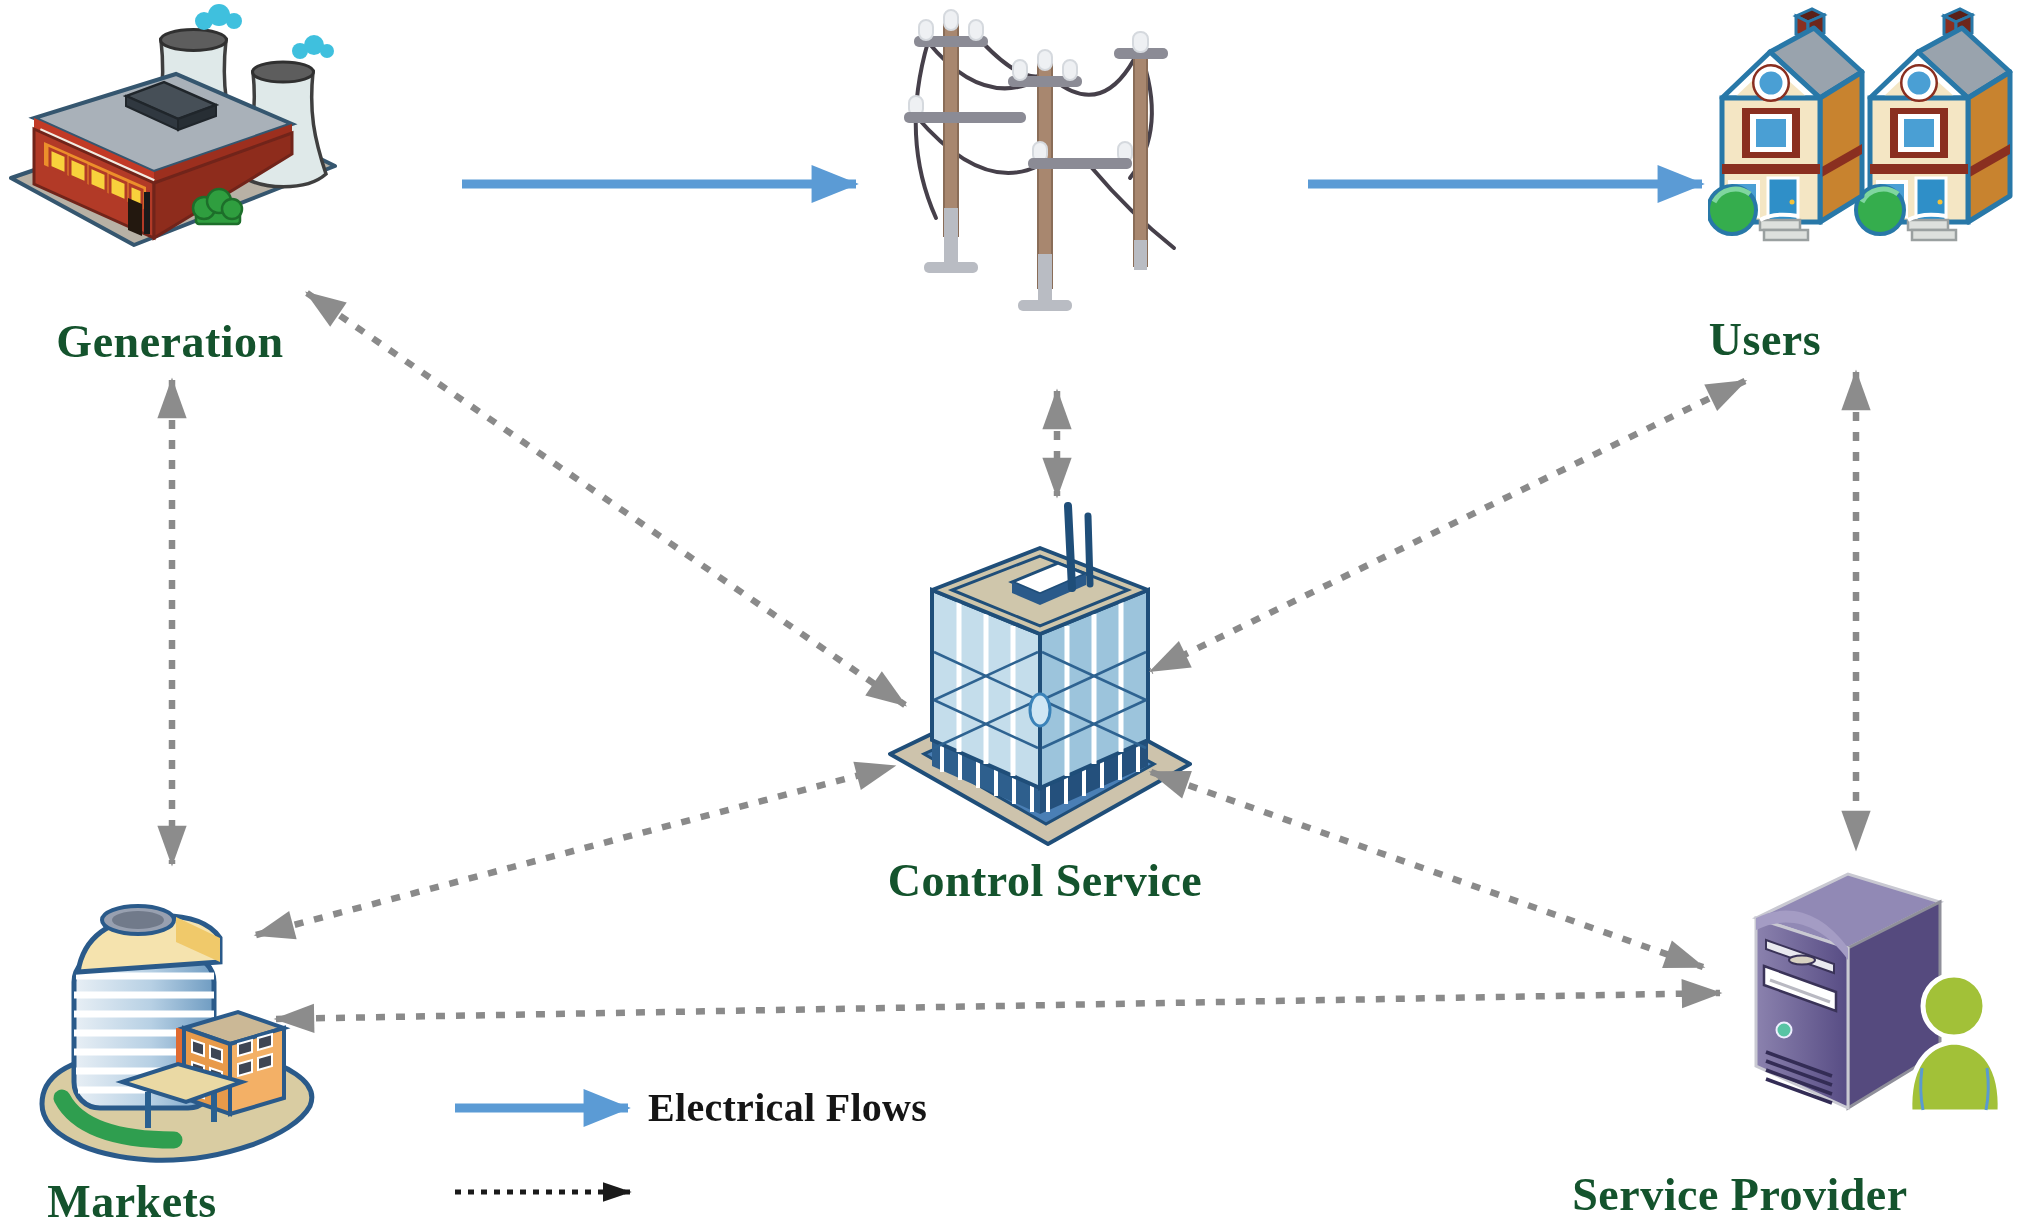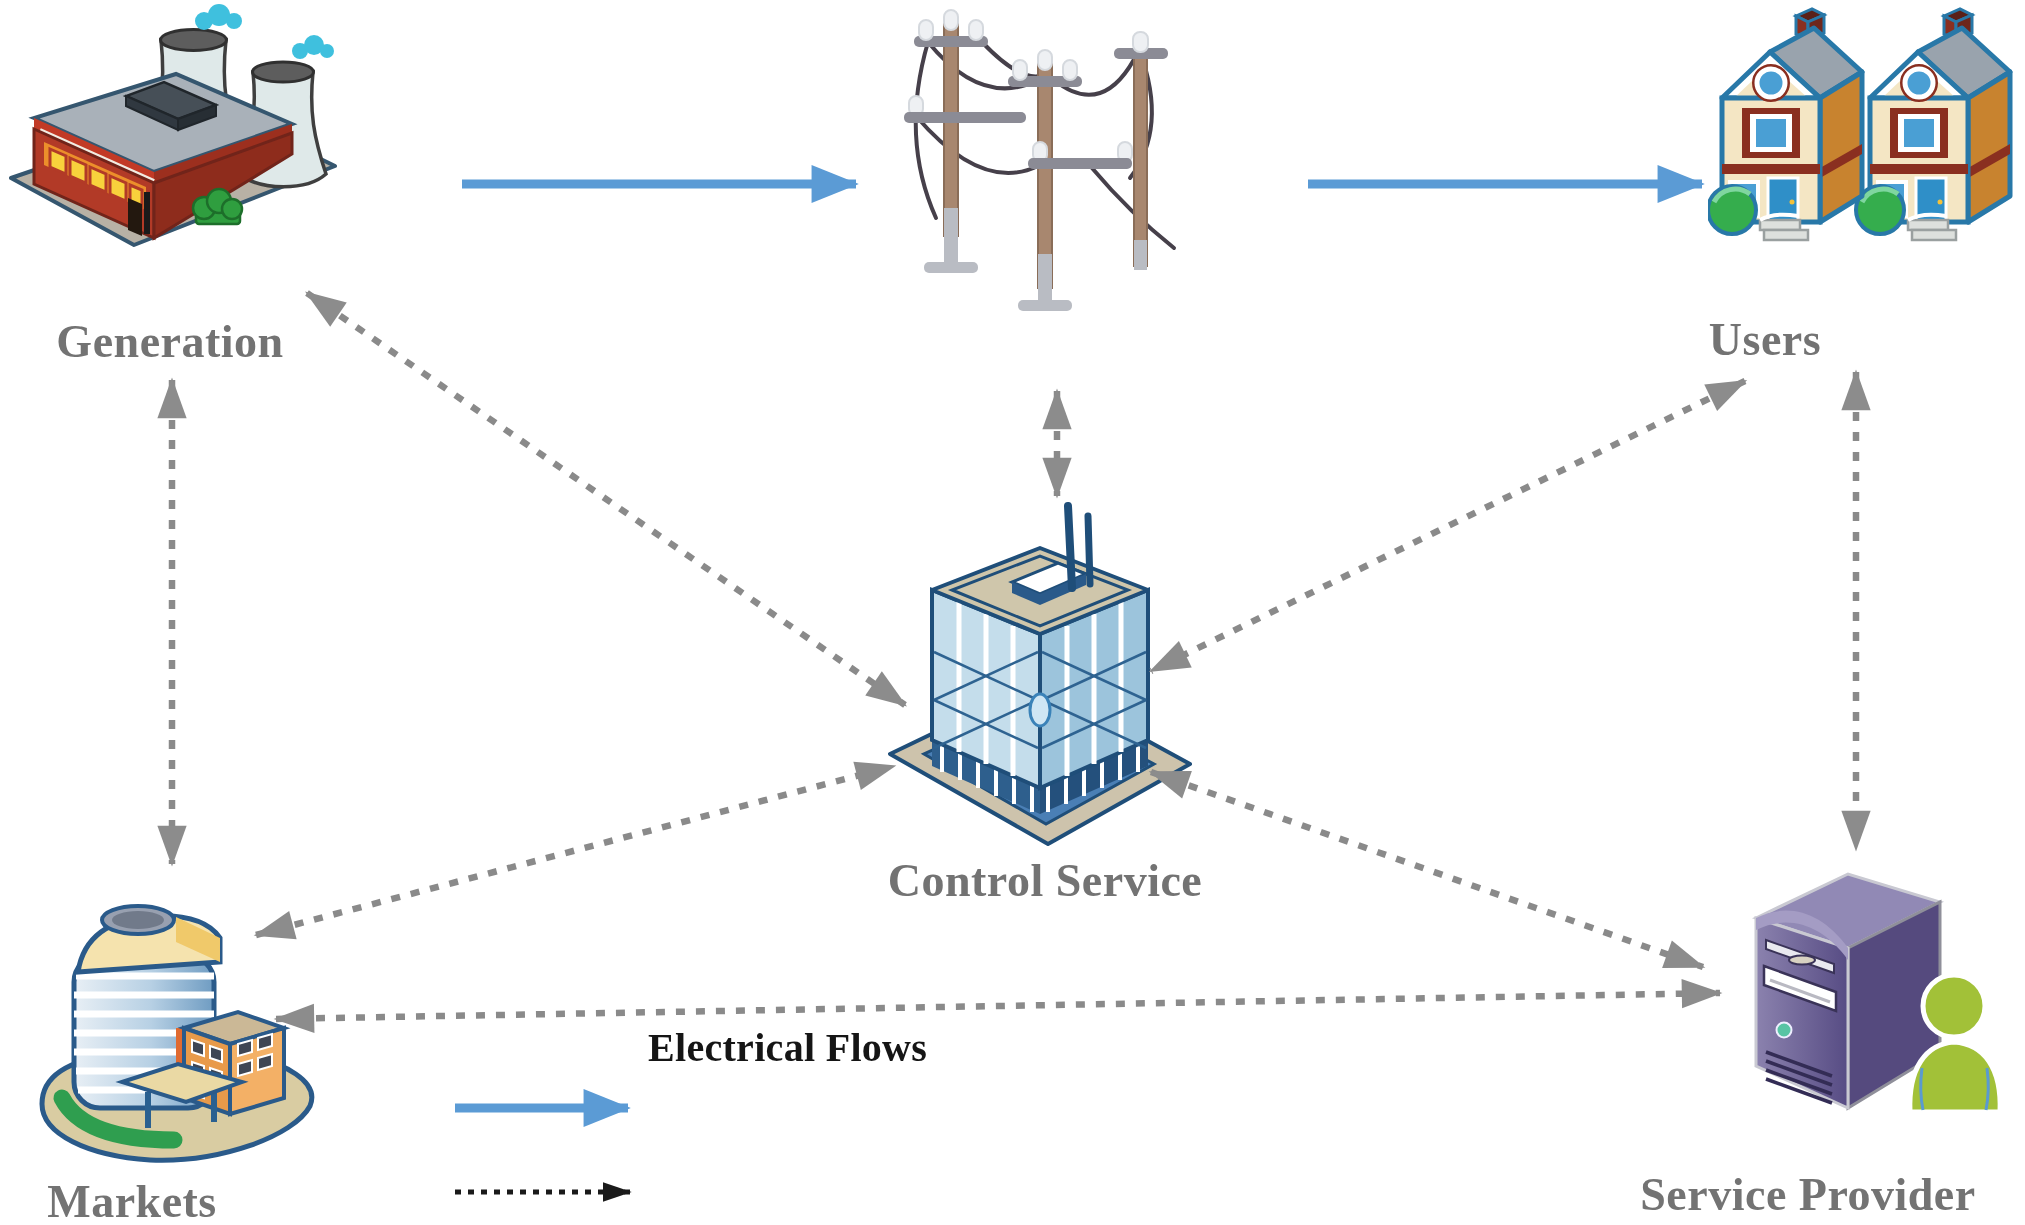--- a/index.html
+++ b/index.html
@@ -1,21 +1,21 @@
 <!DOCTYPE html>
 <html><head>
 <meta charset="utf-8">
 <style>
   html,body{margin:0;padding:0;background:#ffffff;}
   .stage{position:relative;width:2025px;height:1225px;background:#ffffff;overflow:hidden;
          font-family:"Liberation Serif","DejaVu Serif",serif;}
   .icon{position:absolute;z-index:1;}
   .overlay{position:absolute;left:0;top:0;width:2025px;height:1225px;z-index:2;pointer-events:none;}
   .node-label{position:absolute;z-index:3;transform:translate(-50%,-50%);
-      font-weight:bold;font-size:46px;color:#737373;white-space:nowrap;letter-spacing:.5px;}
+      font-weight:bold;font-size:46px;color:#14532d;white-space:nowrap;letter-spacing:.5px;}
   .legend-label{position:absolute;z-index:3;transform:translate(0,-50%);
       font-weight:bold;font-size:40px;color:#151515;white-space:nowrap;letter-spacing:.3px;}
 </style>
 </head>
 <body>
 
 <div class="stage">
 
   <svg class="icon" style="left:8px;top:2px" width="330" height="246" viewBox="0 0 330 246">
     <polygon points="3,176 126,243 327,164 208,106" fill="#b8b1a5" stroke="#35566f" stroke-width="4" stroke-linejoin="round"></polygon>
@@ -303,17 +303,17 @@
     <g>
       <line x1="455" y1="1108" x2="628" y2="1108" stroke="#5b9bd5" stroke-width="9" marker-end="url(#ab)"></line>
       <line x1="455" y1="1192" x2="630" y2="1192" stroke="#1a1a1a" stroke-width="5" stroke-dasharray="6 7" marker-end="url(#ak)"></line>
     </g>
   </svg>
 
   <div class="node-label" style="left:170px;top:341px">Generation</div>
   <div class="node-label" style="left:1765px;top:339px">Users</div>
   <div class="node-label" style="left:1045px;top:880px">Control Service</div>
   <div class="node-label" style="left:132px;top:1201px">Markets</div>
-  <div class="node-label" style="left:1808px;top:1194px">Service Provider</div>
-
-  <div class="legend-label" style="left:648px;top:1047px">Electrical Flows</div>
+  <div class="node-label" style="left:1740px;top:1194px">Service Provider</div>
+
+  <div class="legend-label" style="left:648px;top:1107px">Electrical Flows</div>
 
 </div>
 
 </body></html>

